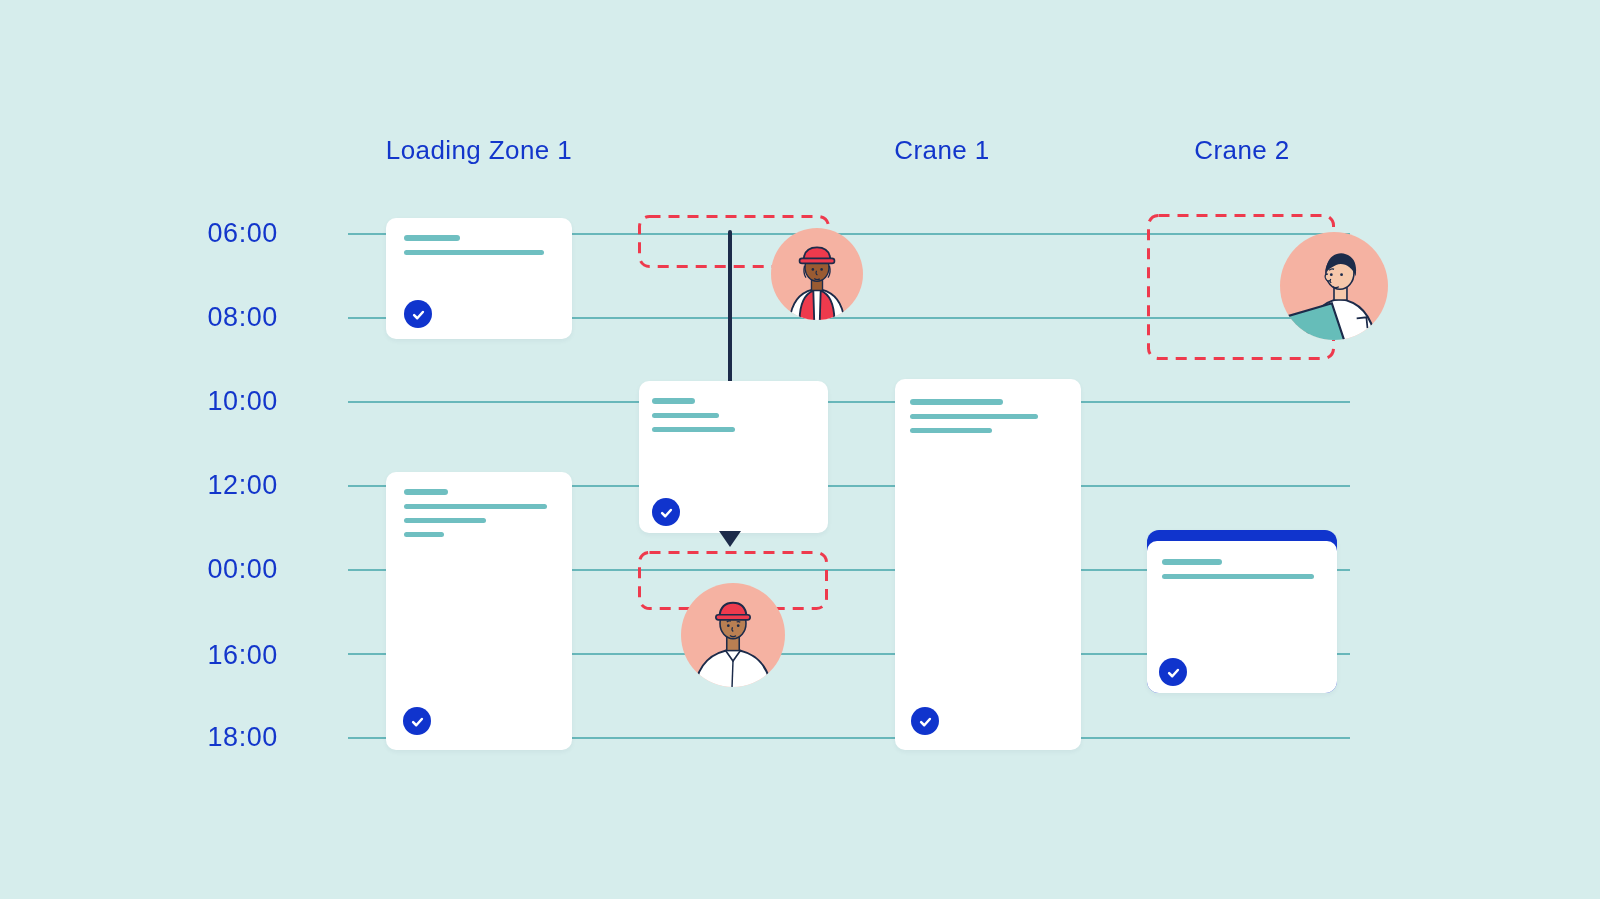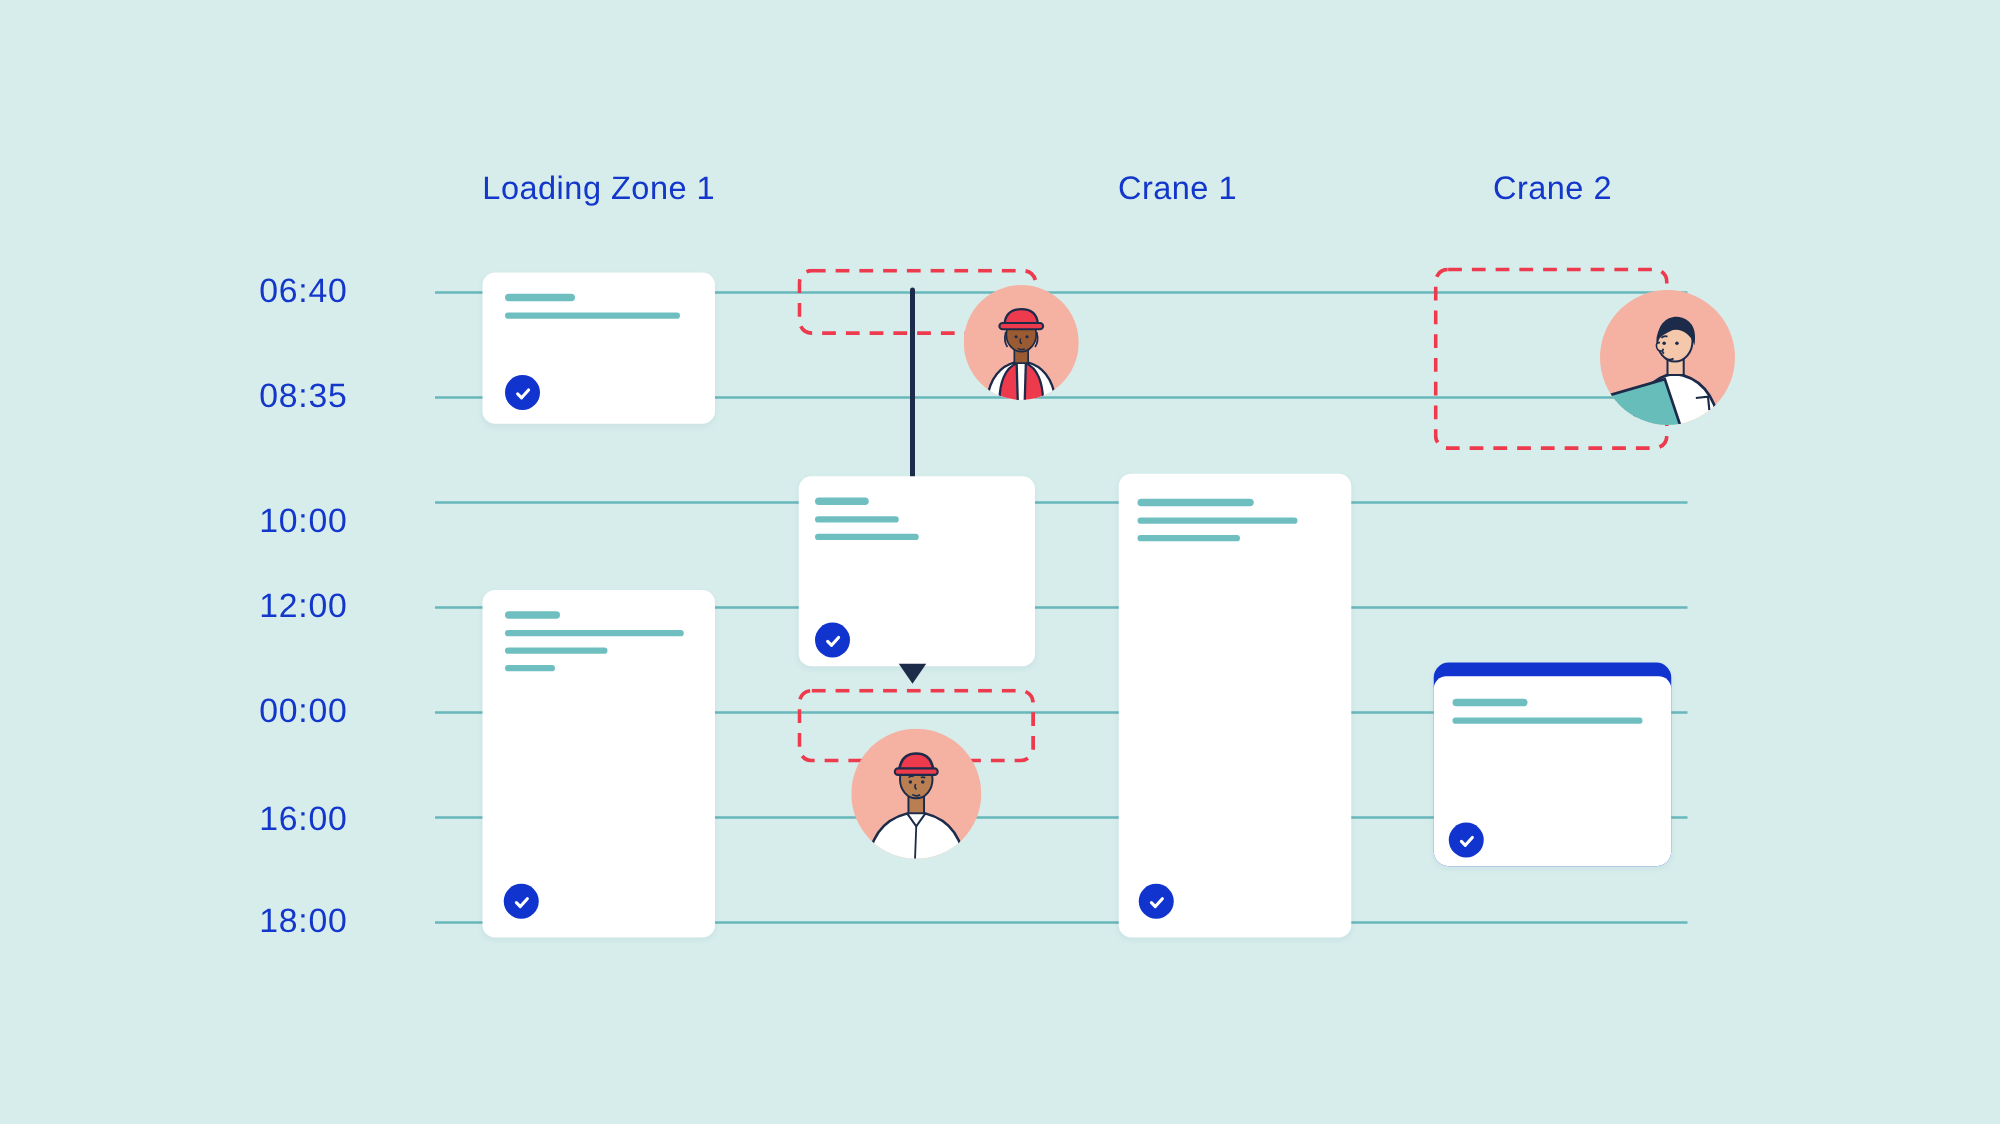--- a/index.html
+++ b/index.html
@@ -49,23 +49,23 @@
 </style>
 </head>
 <body>
 
 <div class="board">
 
   <div class="col-header" style="left:479px">Loading Zone 1</div>
   <div class="col-header" style="left:942px">Crane 1</div>
   <div class="col-header" style="left:1242px">Crane 2</div>
 
-  <div class="time-label" style="top:234px">06:40</div>
-  <div class="time-label" style="top:318px">08:35</div>
-  <div class="time-label" style="top:418px">10:00</div>
+  <div class="time-label" style="top:234px">06:00</div>
+  <div class="time-label" style="top:318px">08:00</div>
+  <div class="time-label" style="top:402px">10:00</div>
   <div class="time-label" style="top:486px">12:00</div>
   <div class="time-label" style="top:570px">00:00</div>
   <div class="time-label" style="top:656px">16:00</div>
   <div class="time-label" style="top:738px">18:00</div>
 
   <div class="grid-line" style="top:233px"></div>
   <div class="grid-line" style="top:317px"></div>
   <div class="grid-line" style="top:401px"></div>
   <div class="grid-line" style="top:485px"></div>
   <div class="grid-line" style="top:569px"></div>

